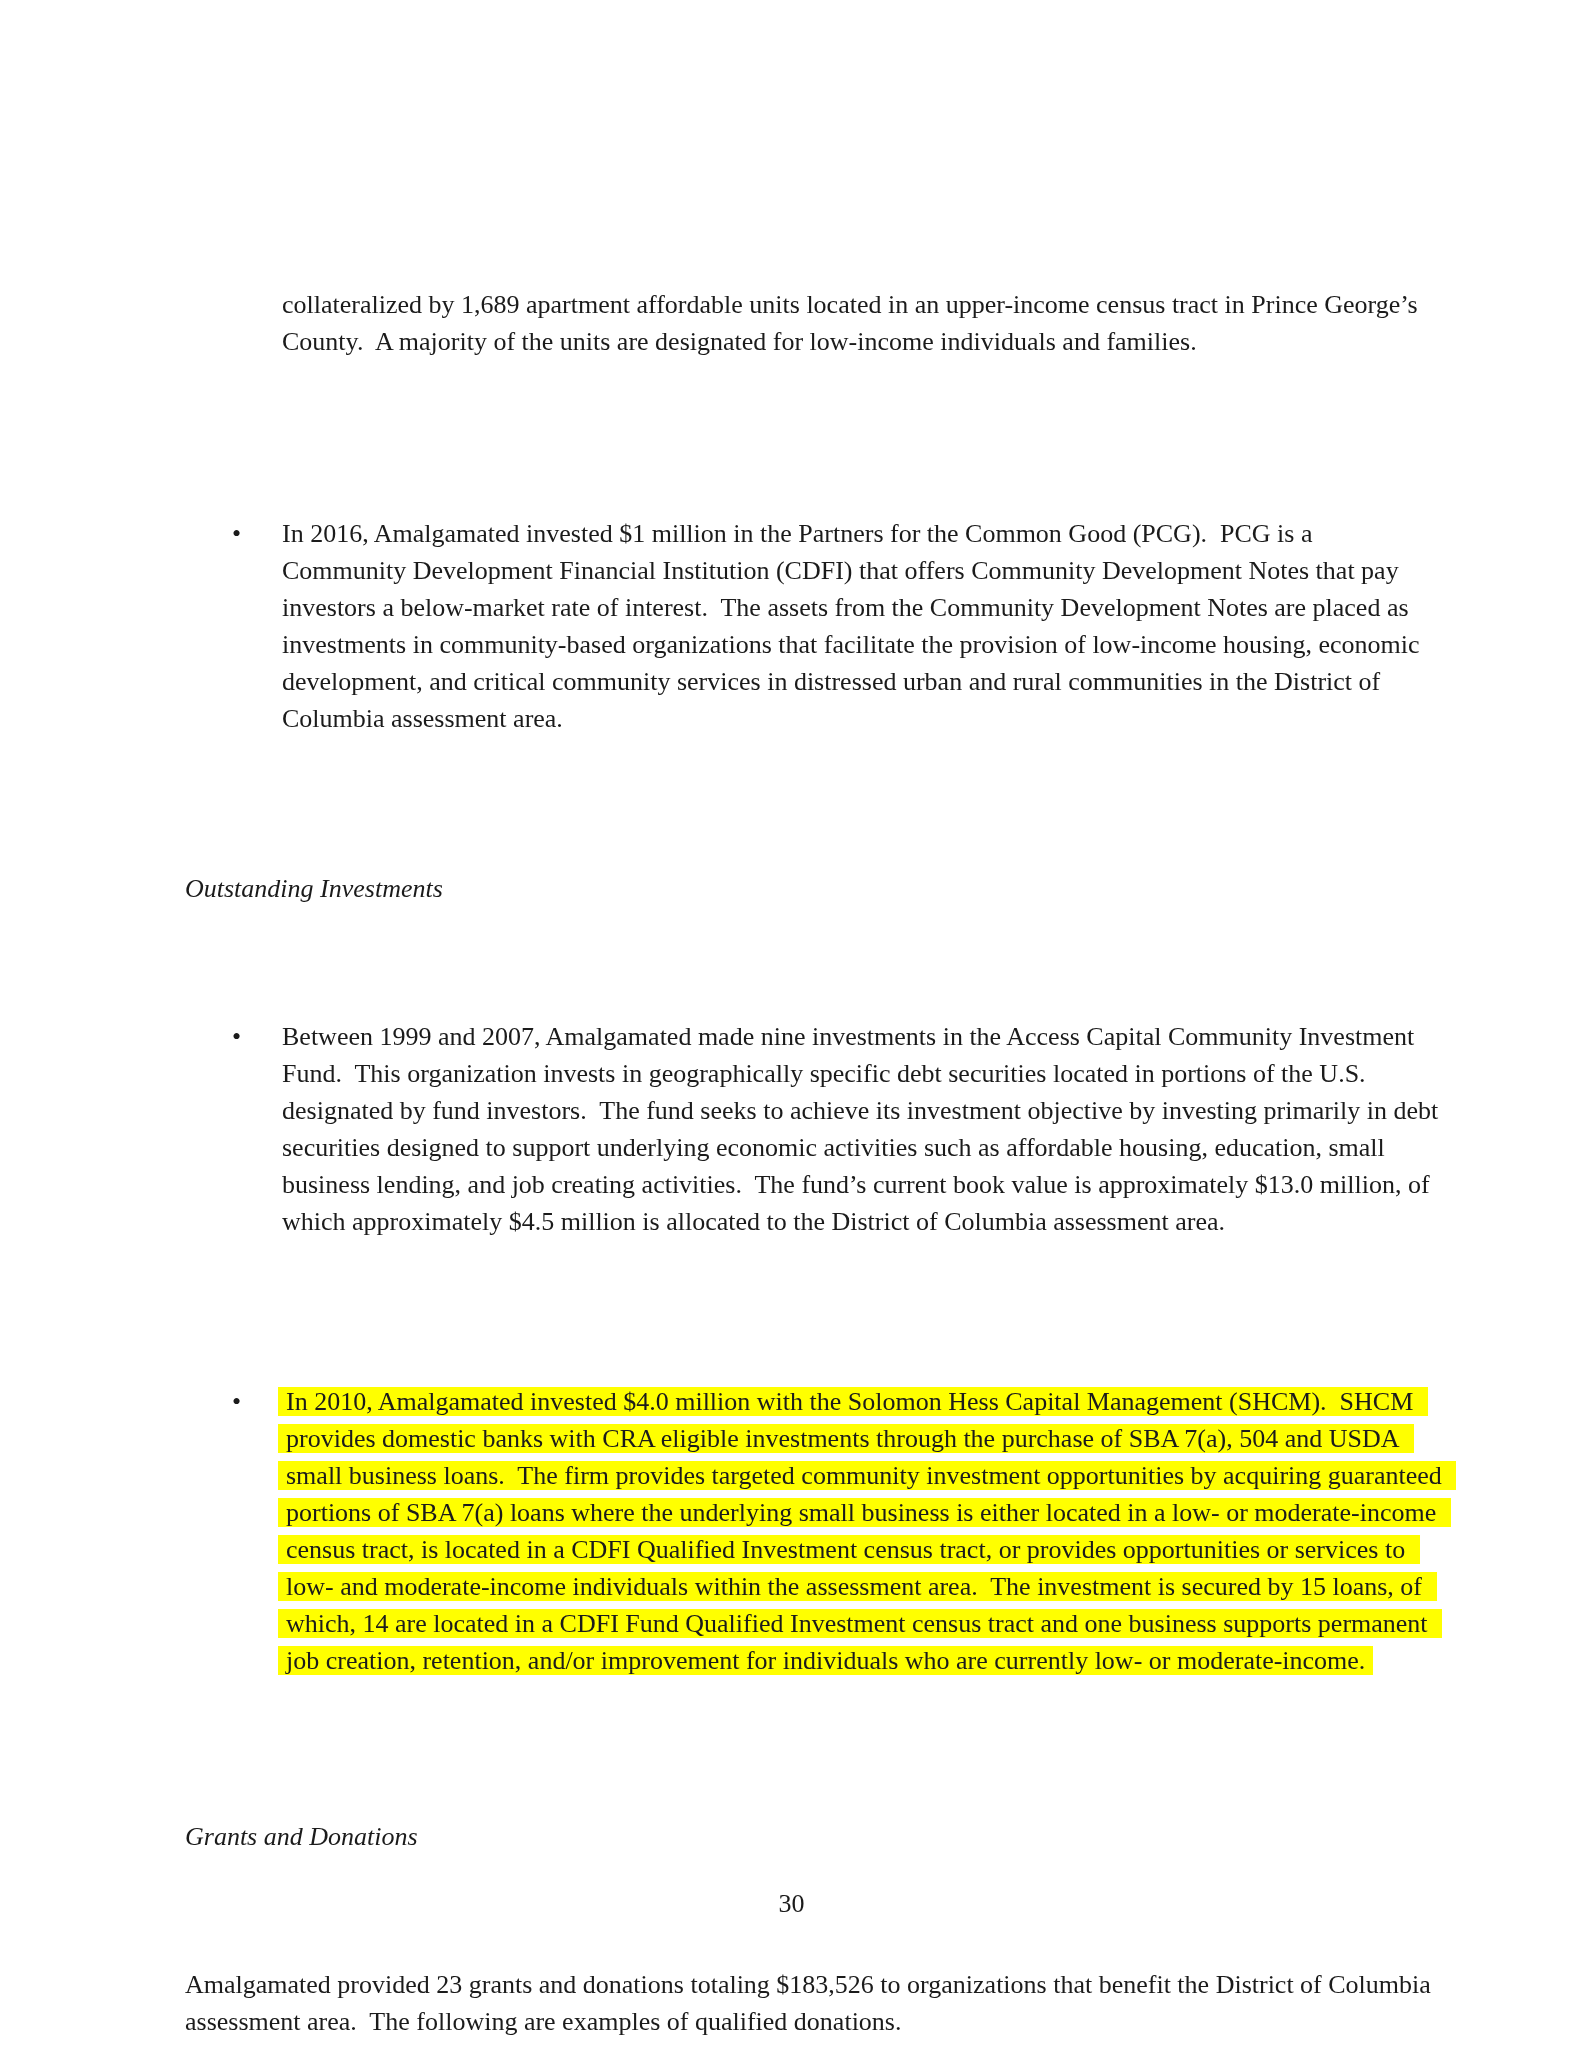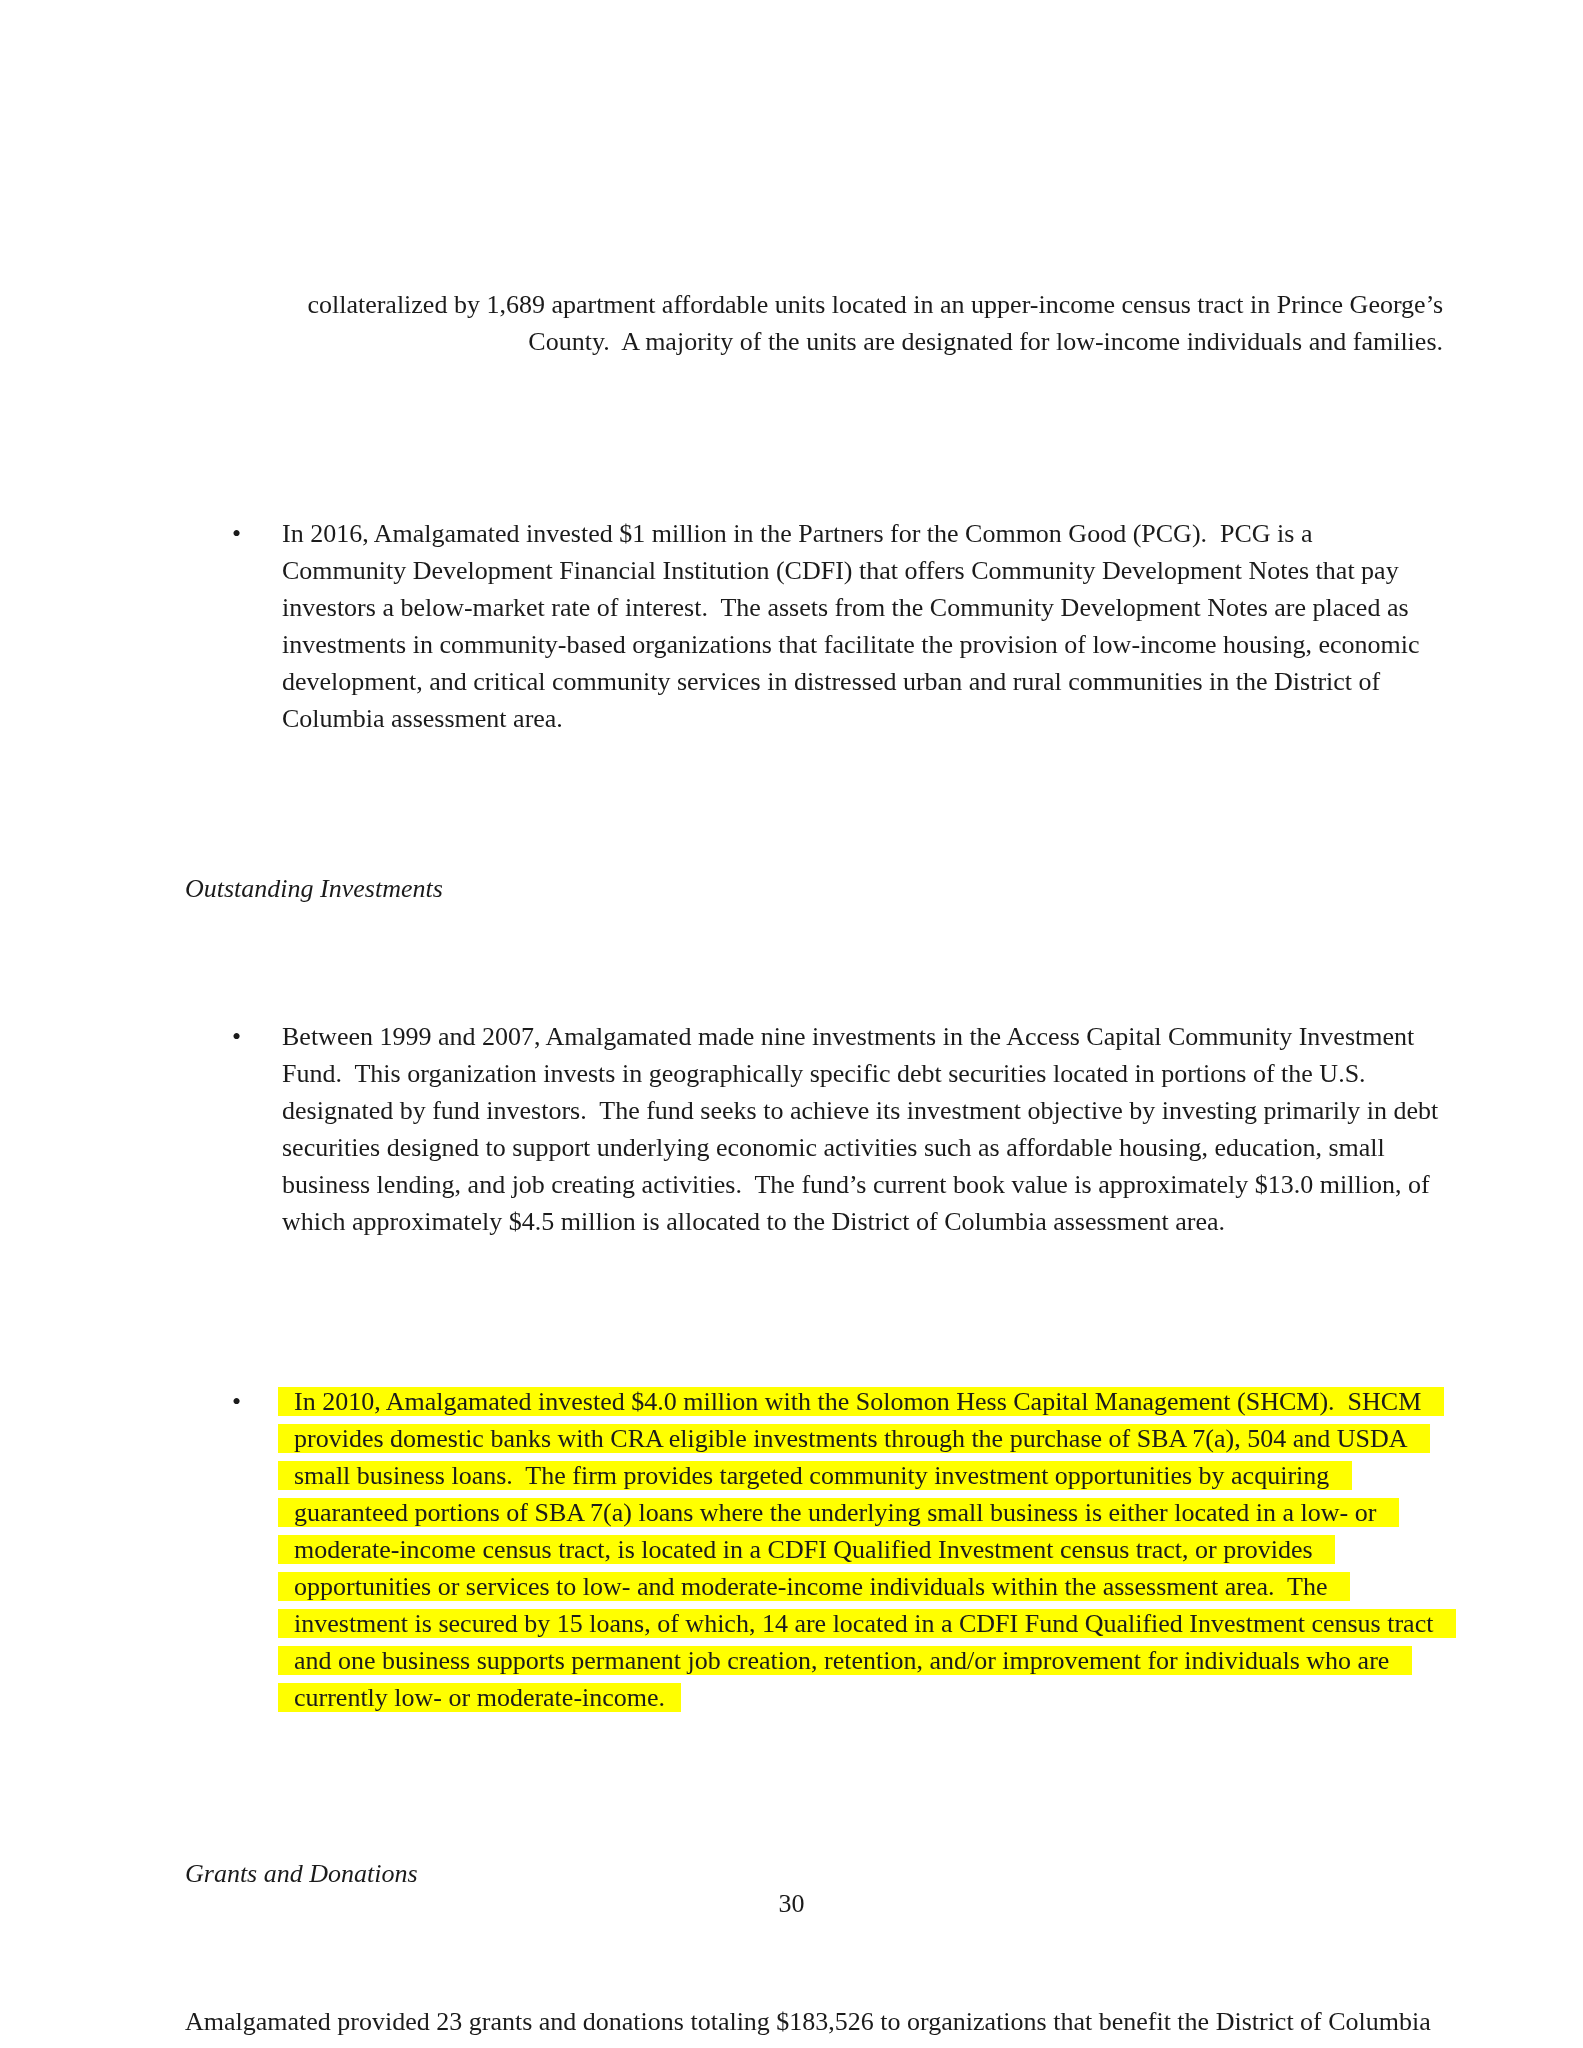--- a/index.html
+++ b/index.html
@@ -13,21 +13,20 @@
     overflow: hidden;
   }
   .content {
     padding: 175px 140px 0 185px;
     font-size: 26px;
     line-height: 37px;
     white-space: pre-wrap;
   }
   .para-indent {
     margin: 0 0 44px 97px;
-    text-align: right;
   }
   .sect-head {
     font-style: italic;
     margin: 0;
     font-family: Liberation Serif, serif;
   }
   .bullet {
     display: flex;
     margin-left: 47px;
   }
@@ -37,21 +36,21 @@
   }
   .bullet .txt {
     flex: 1 1 auto;
   }
   .mb22 { margin-bottom: 22px; }
   .mb28 { margin-bottom: 28px; }
   .mb32 { margin-bottom: 32px; }
   .mb36 { margin-bottom: 36px; }
   .hl {
     background-color: var(--highlight, #ffff00);
-    padding: 0 16px;
+    padding: 0 8px;
     margin-left: -4px;
     -webkit-box-decoration-break: clone;
     box-decoration-break: clone;
   }
   .footer {
     position: absolute;
     top: 1885px;
     left: 0;
     width: 100%;
     text-align: center;

